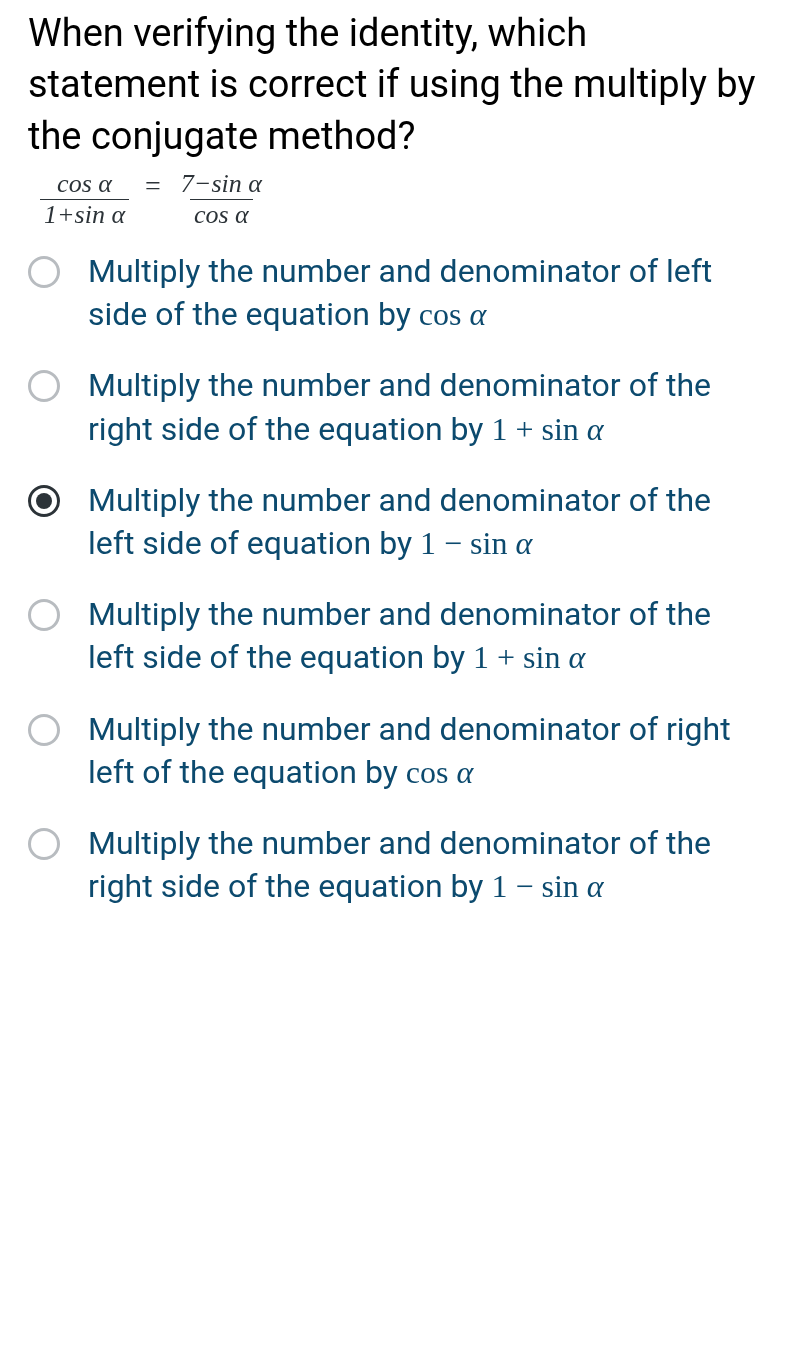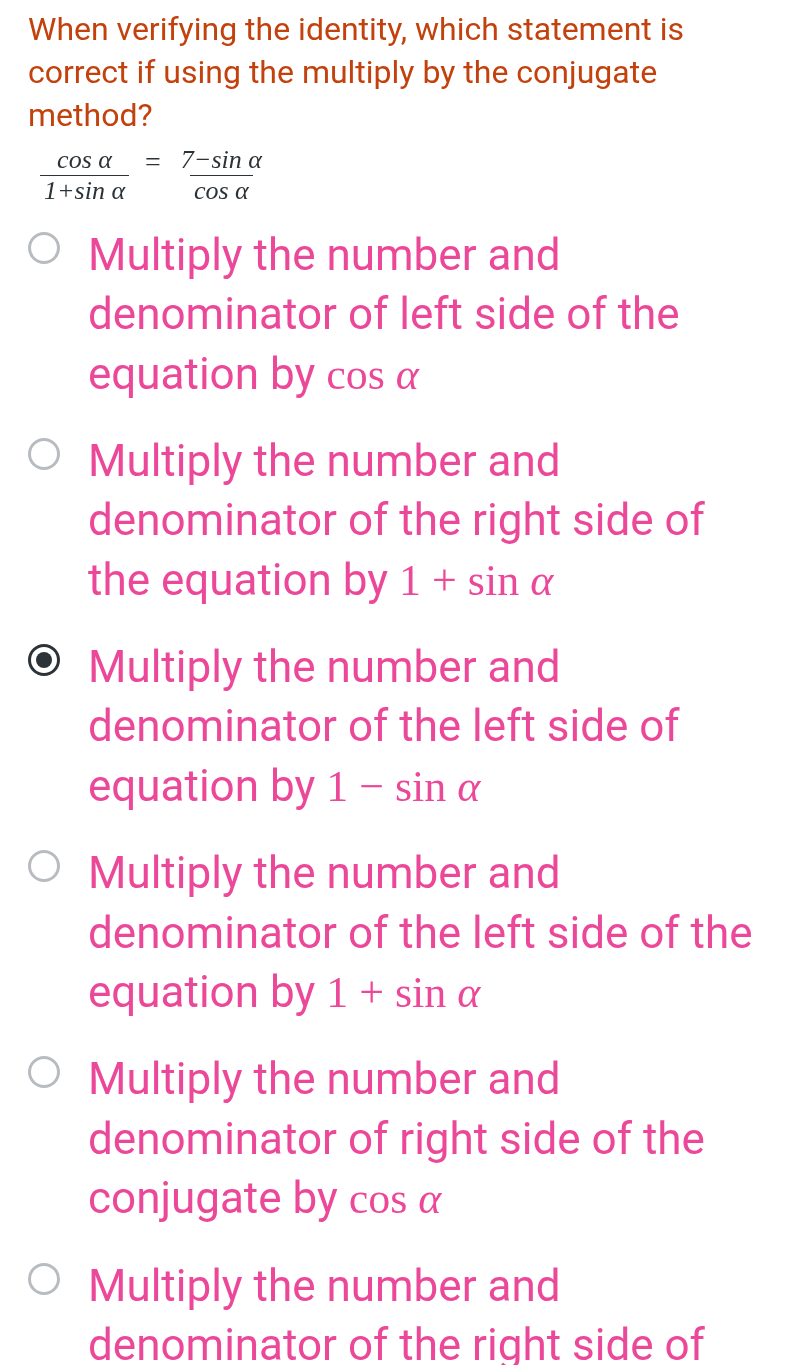--- a/index.html
+++ b/index.html
@@ -8,23 +8,23 @@
     box-sizing: border-box;
   }
   body {
     width: 785px;
     font-family: -apple-system, BlinkMacSystemFont, "Segoe UI", Roboto, Arial, sans-serif;
     color: #2c3338;
     background: #ffffff;
     padding: 0;
   }
   .question-text {
-    font-size: 32px;
+    font-size: 38px;
     line-height: 1.35;
-    color: #c2410c;
+    color: #000000;
     padding: 8px 28px 8px 28px;
     font-weight: 400;
   }
   .equation {
     padding: 0 28px 10px 40px;
     font-size: 26px;
     color: #2c3338;
     font-family: "Times New Roman", serif;
     display: flex;
     align-items: flex-start;
@@ -77,23 +77,23 @@
     position: absolute;
     left: 50%;
     top: 50%;
     transform: translate(-50%, -50%);
     width: 16px;
     height: 16px;
     border-radius: 50%;
     background: #2c3338;
   }
   .option-text {
-    font-size: 44px;
+    font-size: 32px;
     line-height: 1.35;
-    color: #ec4899;
+    color: #0c4a6e;
     flex: 1;
   }
   .math {
     font-family: "Times New Roman", serif;
   }
   .ital {
     font-style: italic;
   }
 </style>
 </head>
@@ -139,21 +139,21 @@
   <div class="option">
     <div class="radio"></div>
     <div class="option-text">
       <span>Multiply the number and denominator of the left side of the equation by </span><span class="math">1 + <span style="font-style:normal">sin </span><span class="ital">α</span></span>
     </div>
   </div>
 
   <div class="option">
     <div class="radio"></div>
     <div class="option-text">
-      <span>Multiply the number and denominator of right side of the conjugate by </span><span class="math"><span style="font-style:normal">cos </span><span class="ital">α</span></span>
+      <span>Multiply the number and denominator of right left of the equation by </span><span class="math"><span style="font-style:normal">cos </span><span class="ital">α</span></span>
     </div>
   </div>
 
   <div class="option">
     <div class="radio"></div>
     <div class="option-text">
       <span>Multiply the number and denominator of the right side of the equation by </span><span class="math">1 − <span style="font-style:normal">sin </span><span class="ital">α</span></span>
     </div>
   </div>
 

